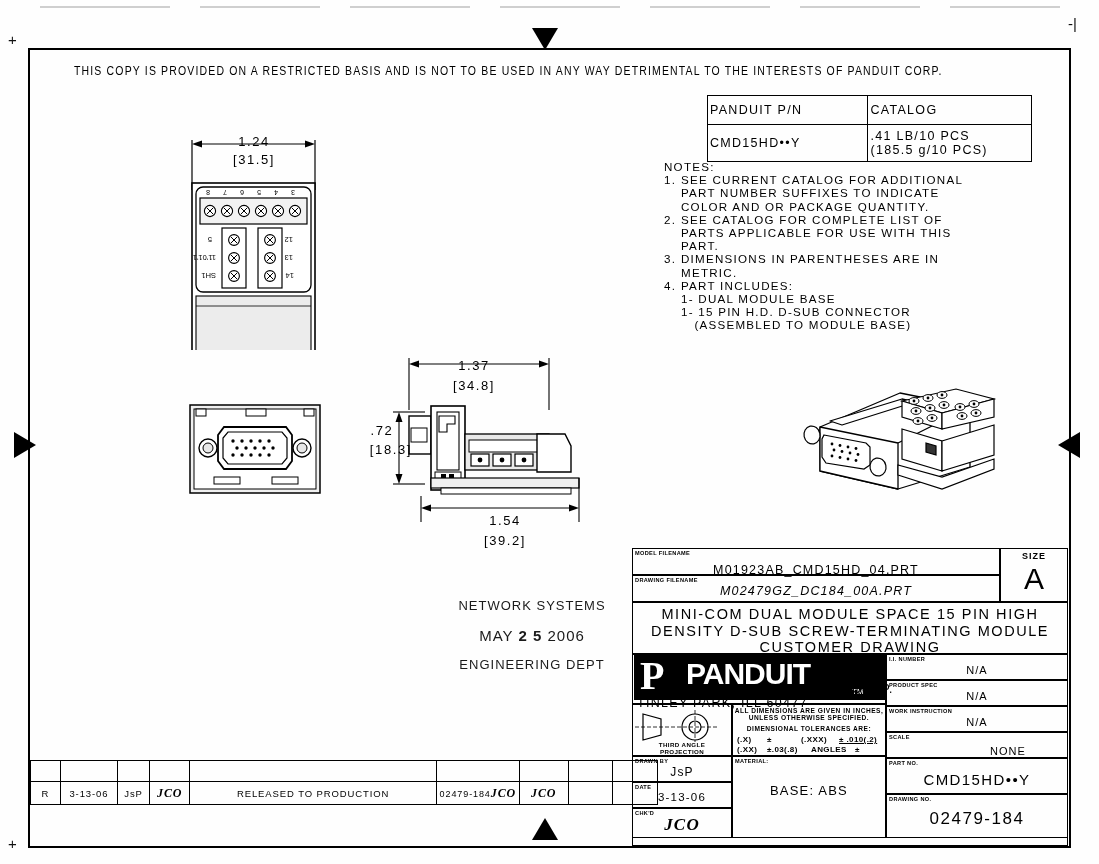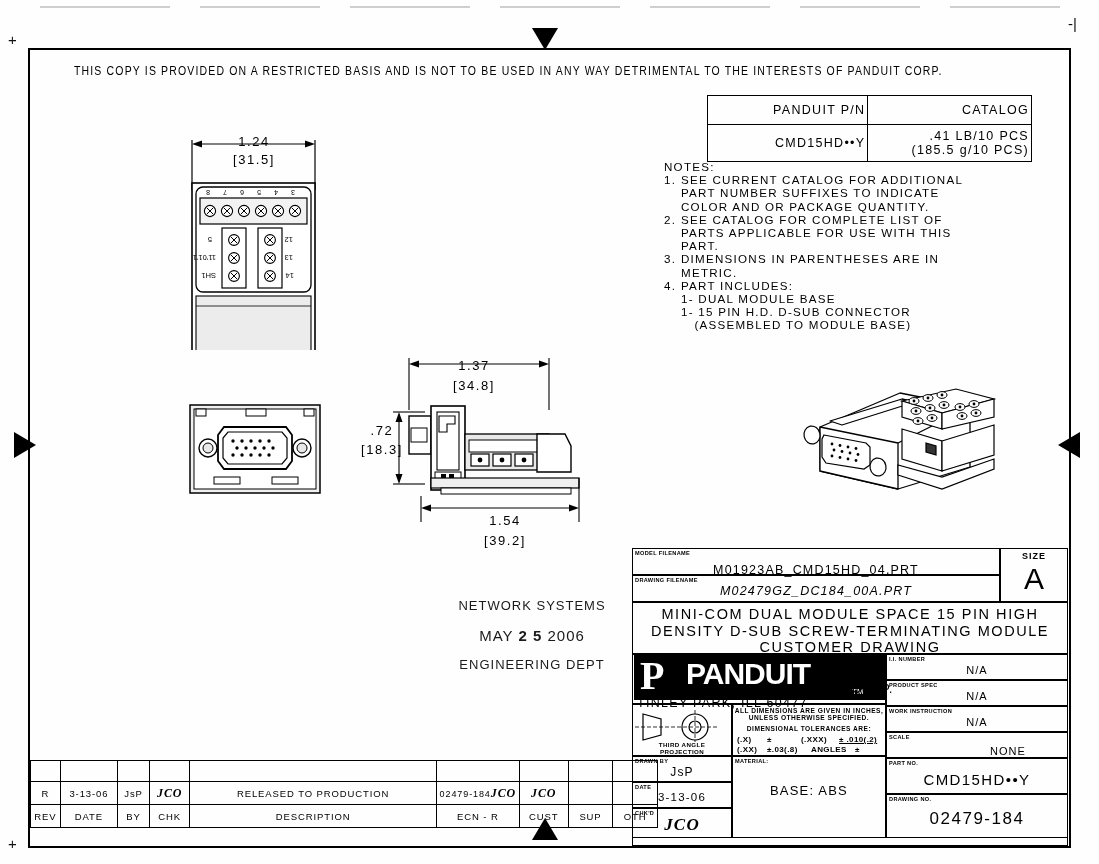--- a/index.html
+++ b/index.html
@@ -86,21 +86,21 @@
   
   .pw-table {
     position: absolute;
     left: 707px;
     top: 95px;
     width: 325px;
     border-collapse: collapse;
   }
   .pw-table td {
     border: 1px solid #000;
-    text-align: right;
+    text-align: left;
     font-size: 12.5px;
     letter-spacing: 1.3px;
     font-family: "Liberation Sans", sans-serif;
     padding: 4px 2px;
     line-height: 1.12;
   }
   .pw-table td.hdr { height: 20px; }
   .pw-small { font-size: 12px; }
   
   .notes {
@@ -539,21 +539,21 @@
       <line x1="36" y1="146" x2="36" y2="172"></line>
       <line x1="194" y1="128" x2="194" y2="172"></line>
       <line x1="40" y1="158" x2="190" y2="158"></line>
     </g>
     <polygon points="36,158 46,154.5 46,161.5" fill="#000"></polygon>
     <polygon points="194,158 184,154.5 184,161.5" fill="#000"></polygon>
   </svg>
   <div class="t dim" style="left:429px; top:358px; width:90px;">1.37</div>
   <div class="t dim" style="left:429px; top:378px; width:90px;">[34.8]</div>
   <div class="t dim" style="left:356px; top:423px; width:52px;">.72</div>
-  <div class="t dim" style="left:352px; top:442px; width:60px;">[18.3]</div>
+  <div class="t dim" style="left:352px; top:442px; width:60px;text-align:right;">[18.3]</div>
   <div class="t dim" style="left:460px; top:513px; width:90px;">1.54</div>
   <div class="t dim" style="left:460px; top:533px; width:90px;">[39.2]</div>
 
   <svg style="position:absolute; left:790px; top:385px;" width="220" height="120">
     <g fill="#fff" stroke="#000" stroke-width="1.3" stroke-linejoin="round">
       <path d="M30 42 L110 8 L180 22 L180 82 L108 104 L30 86 Z"></path>
       <path d="M30 42 L108 58 L108 104 L30 86 Z"></path>
       <path d="M108 58 L180 22"></path>
       <path d="M40 36 L112 14 L125 17 L52 40 Z"></path>
     </g>
@@ -758,27 +758,16 @@
           <td>R</td>
           <td>3-13-06</td>
           <td>JsP</td>
           <td class="hand">JCO</td>
           <td>RELEASED TO PRODUCTION</td>
           <td><span style="font-size:9px">02479-184</span><span class="hand" style="font-size:12px">JCO</span></td>
           <td class="hand">JCO</td>
           <td>&nbsp;</td>
           <td>&nbsp;</td>
         </tr>
-        <tr>
-          <td>REV</td>
-          <td>DATE</td>
-          <td>BY</td>
-          <td>CHK</td>
-          <td>DESCRIPTION</td>
-          <td>ECN  -  R</td>
-          <td>CUST</td>
-          <td>SUP</td>
-          <td>OTH</td>
-        </tr>
       </tbody>
   </table>
 
 </div>
 
 </body></html>

